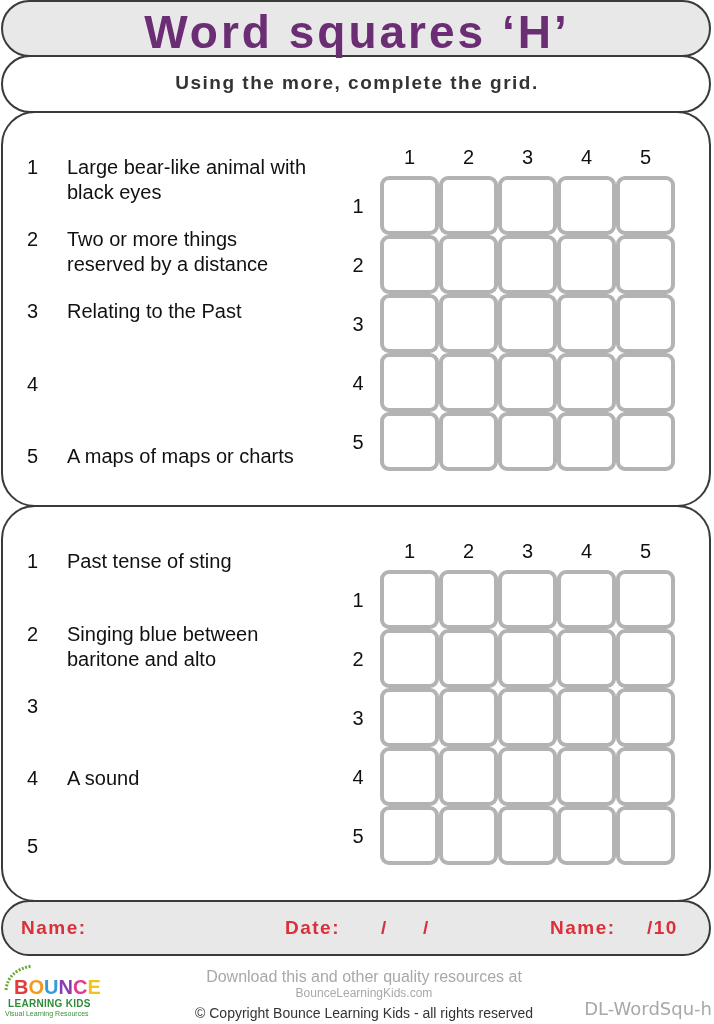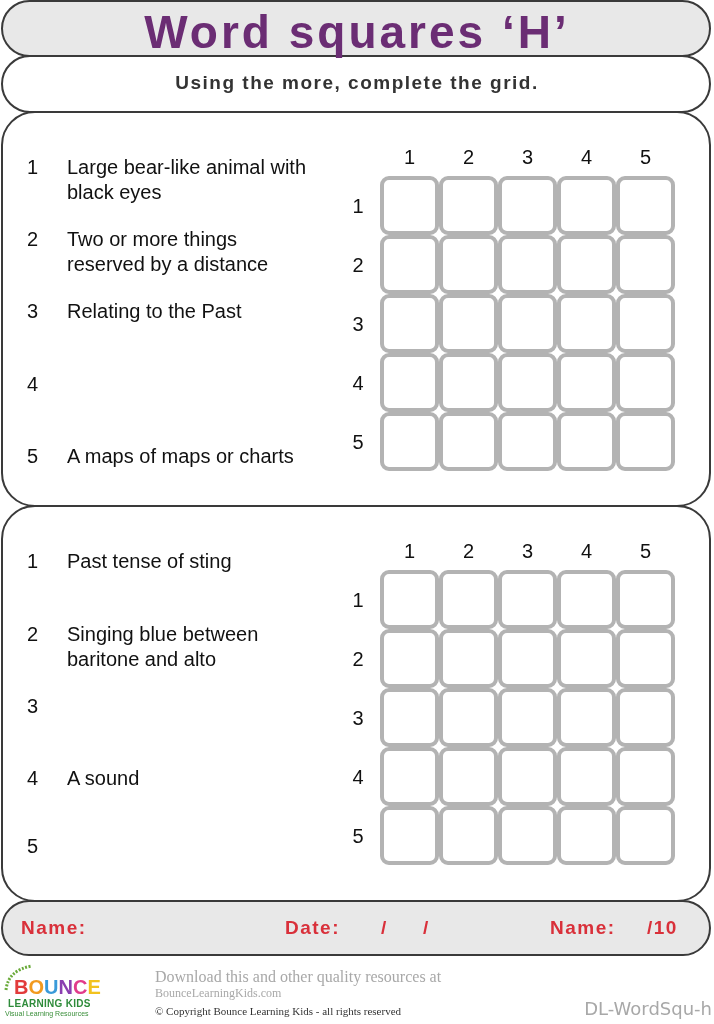--- a/index.html
+++ b/index.html
@@ -50,22 +50,22 @@
       position: absolute; width: 59px; height: 59px; box-sizing: border-box;
       border: 4px solid #b3b3b3; border-radius: 9px; background: #ffffff;
     }
 
     .footer-item {
       position: absolute; top: 900px; height: 56px; line-height: 56px;
       font-size: 19px; font-weight: bold; letter-spacing: 1.5px; color: #d9303a;
     }
 
     .credits {
-      position: absolute; left: 155px; width: 400px; color: #a8a8a8;
-      font-family: Liberation Serif, serif;
+      position: absolute; left: 164px; width: 400px; text-align: center; color: #a8a8a8;
+      font-family: Liberation Sans, sans-serif;
     }
     .code {
       position: absolute; right: 2px; top: 998px; font-size: 18px; color: #a8a8a8;
       font-family: "DejaVu Sans", sans-serif;
     }
     .logo { position: absolute; left: 2px; top: 962px; width: 96px; height: 58px; }
     .logo .word { position: absolute; left: 12px; top: 14px; font-size: 20px; font-weight: bold; letter-spacing: 0px; }
     .logo .sub1 { position: absolute; left: 6px; top: 36px; font-size: 10px; font-weight: bold; color: #2e8b3a; letter-spacing: 0.3px; }
     .logo .sub2 { position: absolute; left: 3px; top: 48px; font-size: 7px; color: #3a8f3a; }
   </style>
@@ -221,14 +221,14 @@
   </svg>
   <span class="word">
     <span style="color:#e23b3b">B</span><span style="color:#f29a1e">O</span><span style="color:#3a9ad9">U</span><span style="color:#8a3fb0">N</span><span style="color:#e23b8a">C</span><span style="color:#f2c21e">E</span>
   </span>
   <span class="sub1">LEARNING KIDS</span>
   <span class="sub2">Visual Learning Resources</span>
 </div>
 
 <div class="credits" style="top:968px;font-size:16px">Download this and other quality resources at</div>
 <div class="credits" style="top:986px;font-size:12px">BounceLearningKids.com</div>
-<div class="credits" style="top:1005px;font-size:11px;color:#333">© Copyright Bounce Learning Kids - all rights reserved</div>
+<div class="credits" style="top:1005px;font-size:14px;color:#333">© Copyright Bounce Learning Kids - all rights reserved</div>
 <div class="code">DL-WordSqu-h</div>
 
 </body></html>

